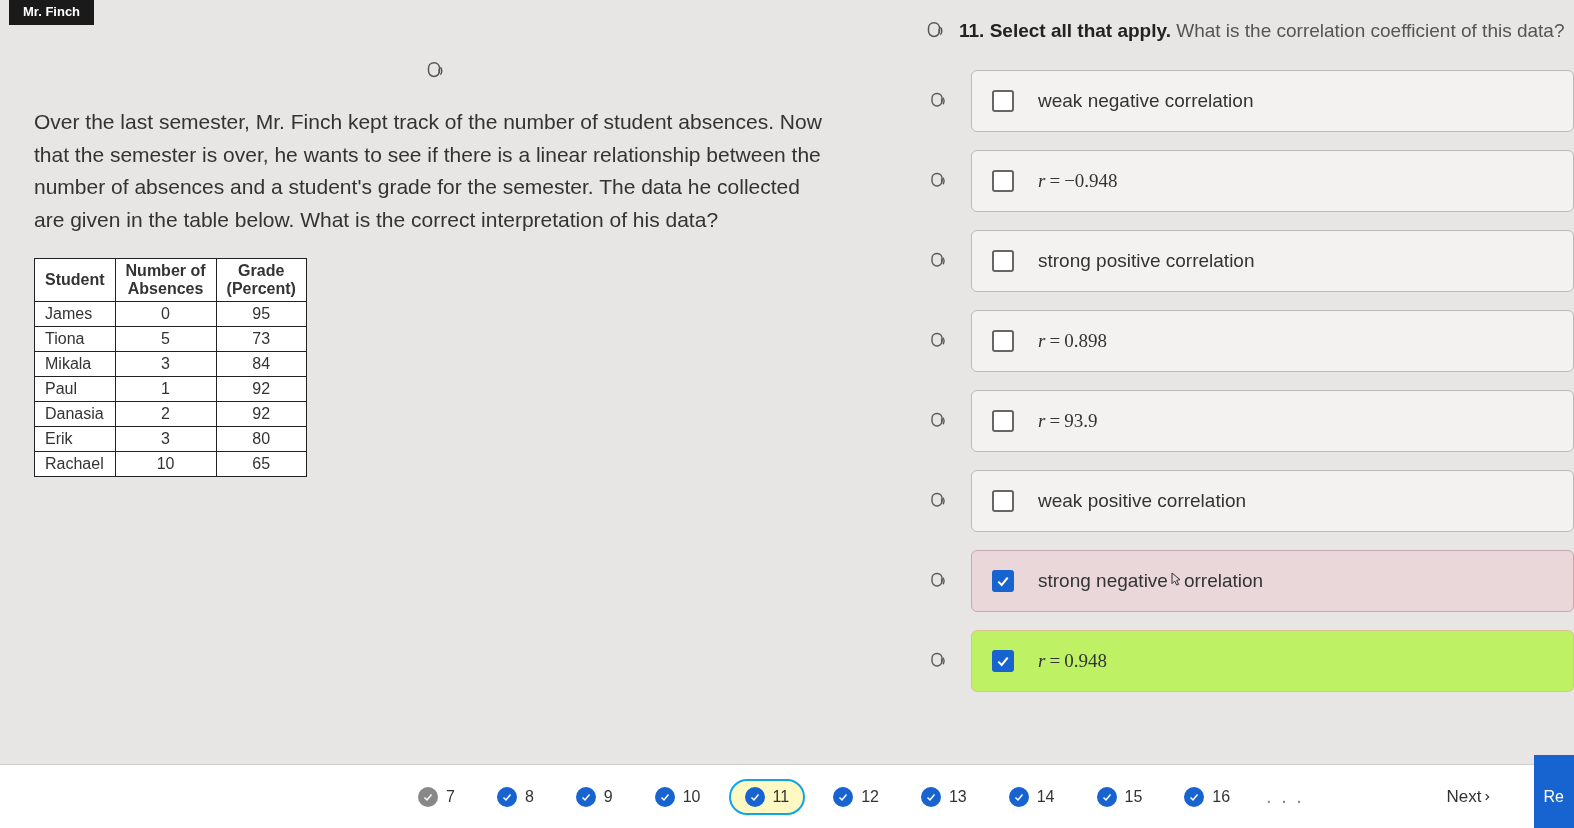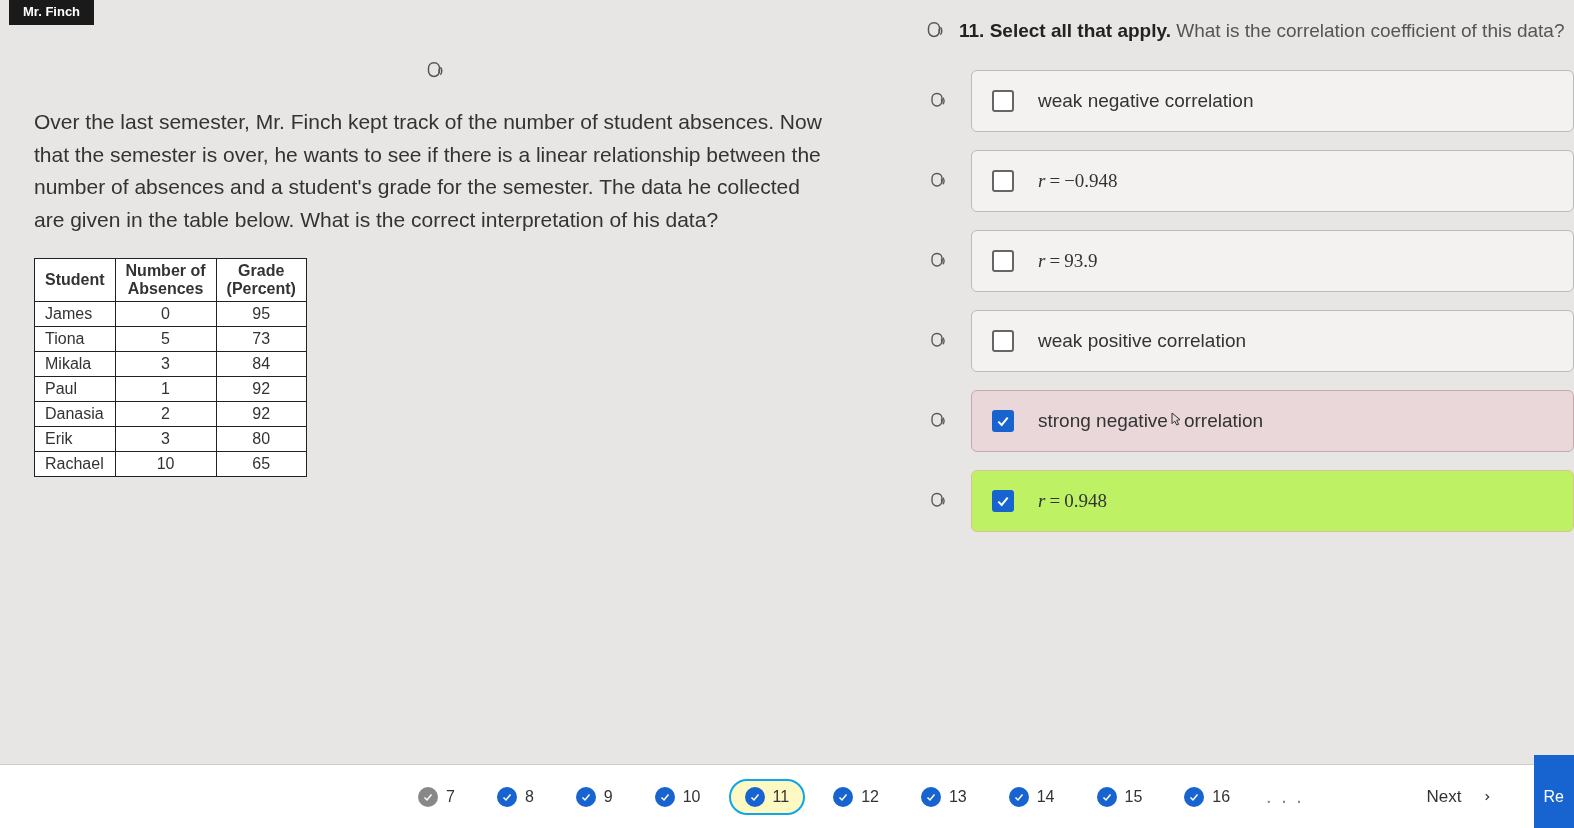--- a/index.html
+++ b/index.html
@@ -174,21 +174,21 @@
   .nav-spacer { flex:1; }
   .next-btn {
     background:#fff;
     border:none;
     font-size:17px;
     color:#333;
     padding:8px 18px;
     cursor:pointer;
     display:flex;
     align-items:center;
-    gap:20px;
+    gap:0;
   }
   .re-btn {
     background:#1763cf;
     color:#fff;
     border:none;
     padding:14px 10px;
     font-size:16px;
     cursor:pointer;
     align-self:stretch;
     margin:-10px -10px -10px 10px;
@@ -292,21 +292,45 @@
           <path d="M12 3c4 0 6 3 6 6v3a6 6 0 0 1-12 0V9c0-3 2-6 6-6z"></path>
           <path d="M17 10c1 1 1 3 0 4M19 8c2 2 2 6 0 8"></path>
         </svg>
       </span>
     <div class="option-card">
       <span class="chk"></span>
       <span class="math"><span>r</span><span class="eq">=</span><span class="num">−0.948</span></span>
     </div>
   </div>
 
-
+  <div class="option-row">
+    <span class="row-speak">
+        <svg viewBox="0 0 24 24" fill="none" stroke="currentColor" stroke-width="1.6">
+          <path d="M12 3c4 0 6 3 6 6v3a6 6 0 0 1-12 0V9c0-3 2-6 6-6z"></path>
+          <path d="M17 10c1 1 1 3 0 4M19 8c2 2 2 6 0 8"></path>
+        </svg>
+      </span>
+    <div class="option-card">
+      <span class="chk"></span>
+      <span>strong positive correlation</span>
+    </div>
+  </div>
+
+  <div class="option-row">
+    <span class="row-speak">
+        <svg viewBox="0 0 24 24" fill="none" stroke="currentColor" stroke-width="1.6">
+          <path d="M12 3c4 0 6 3 6 6v3a6 6 0 0 1-12 0V9c0-3 2-6 6-6z"></path>
+          <path d="M17 10c1 1 1 3 0 4M19 8c2 2 2 6 0 8"></path>
+        </svg>
+      </span>
+    <div class="option-card">
+      <span class="chk"></span>
+      <span class="math"><span>r</span><span class="eq">=</span><span class="num">0.898</span></span>
+    </div>
+  </div>
 
   <div class="option-row">
     <span class="row-speak">
         <svg viewBox="0 0 24 24" fill="none" stroke="currentColor" stroke-width="1.6">
           <path d="M12 3c4 0 6 3 6 6v3a6 6 0 0 1-12 0V9c0-3 2-6 6-6z"></path>
           <path d="M17 10c1 1 1 3 0 4M19 8c2 2 2 6 0 8"></path>
         </svg>
       </span>
     <div class="option-card">
       <span class="chk"></span>

